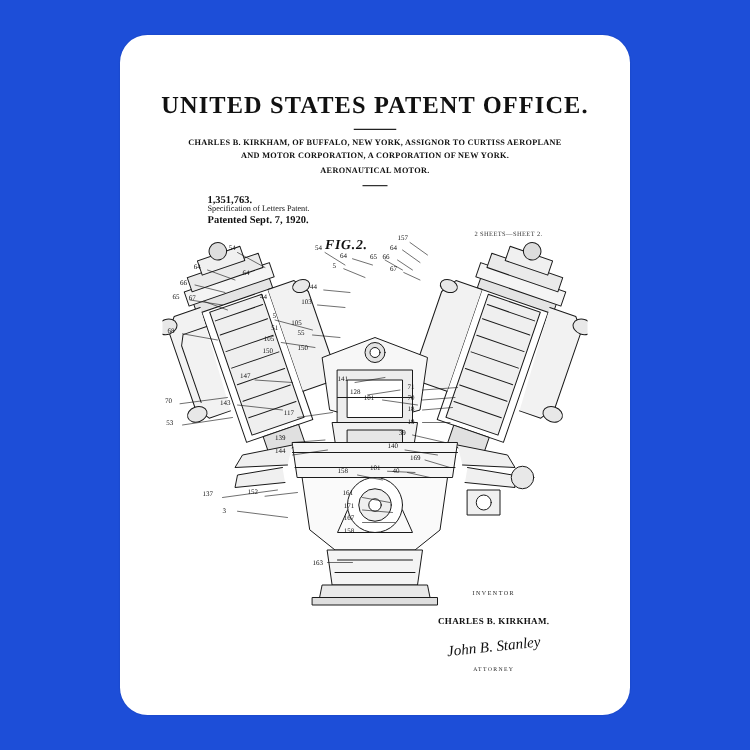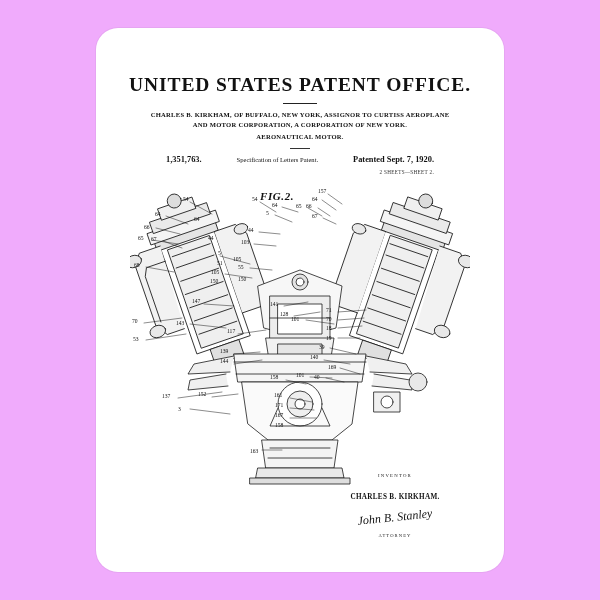--- a/index.html
+++ b/index.html
@@ -7,21 +7,21 @@
     padding: 0;
     width: 600px;
     height: 600px;
     background: #ececec;
     font-family: "Liberation Serif", serif;
   }
   #stage {
     position: relative;
     width: 600px;
     height: 600px;
-    background: #f0abfc;
+    background: #1d4ed8;
     overflow: hidden;
   }
   .sticker {
     position: absolute;
     left: 96px;
     top: 28px;
     width: 408px;
     height: 544px;
     background: #ffffff;
     border-radius: 22px;
@@ -70,20 +70,21 @@
   }
   .meta-row {
     display: flex;
     justify-content: space-between;
     align-items: baseline;
     width: 268px;
     margin: 0 auto;
     font-size: 8.4px;
     font-weight: bold;
     color: #111;
+    flex-direction: column;
   }
   .meta-row .mid {
     font-size: 6.6px;
     font-weight: normal;
   }
   .sheet-note {
     text-align: right;
     width: 268px;
     margin: 5px auto 0 auto;
     font-size: 5.2px;

